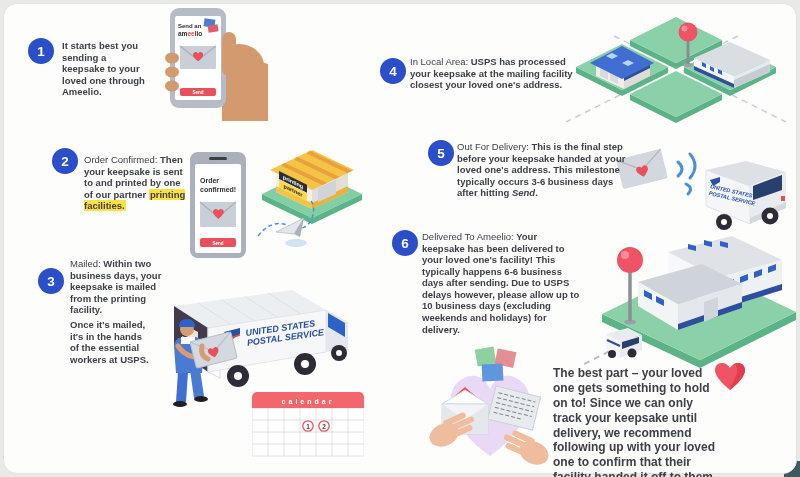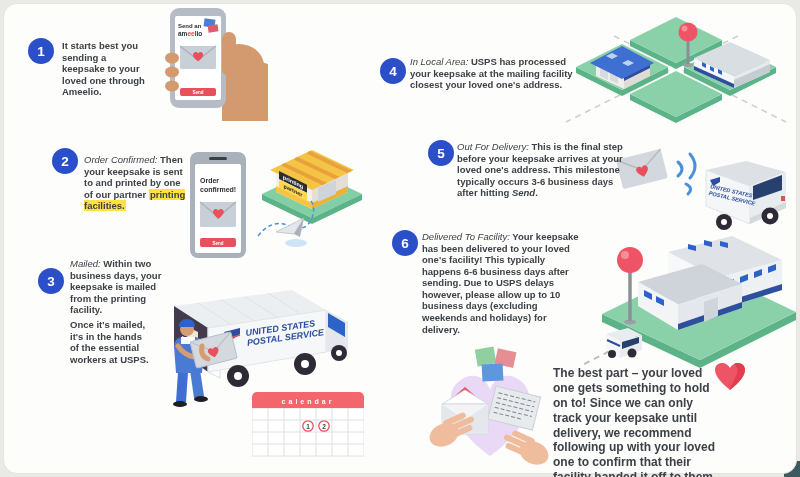--- a/index.html
+++ b/index.html
@@ -17,21 +17,21 @@
     position:absolute;width:26px;height:26px;border-radius:50%;
     background:#2b4fc8;color:#fff;font-weight:bold;font-size:13.5px;
     display:flex;align-items:center;justify-content:center;z-index:4;
   }
   .step-text{
     position:absolute;font-size:9.5px;line-height:1.22;color:#3c4147;z-index:3;
   }
   .note-text{font-size:12px;line-height:1.24}
   .s-n{font-weight:bold}
   .s-b{font-weight:bold}
-  .s-i{font-style:italic}
+  .s-i{}
   .s-bi{font-weight:bold;font-style:italic}
   .s-hb{font-weight:bold;background:#ffe141;padding:0 1px}
   .illus{position:absolute;z-index:2}
   svg text{font-family:"Liberation Sans",sans-serif}
 </style>
 </head>
 <body>
 
 <div class="corner-accent"></div>
 <div class="card"></div>
@@ -232,21 +232,21 @@
   </g>
   <g>
     <ellipse cx="132" cy="59" rx="5" ry="2" fill="#9aa0a6"></ellipse>
     <path d="M132,28 L132,58" stroke="#8a8f96" stroke-width="3"></path>
     <circle cx="132" cy="26" r="9.5" fill="#ee5366"></circle>
     <circle cx="128.5" cy="22.5" r="3" fill="#f78d96"></circle>
   </g>
 </svg>
 
 <div class="badge" style="left:428px;top:140px">5</div>
-<div class="step-text" style="left:457px;top:141px;width:178px"><span class="s-i">Out For Delivery:</span><span class="s-n"> This is the final step before your keepsake arrives at your loved one's address. </span><span class="s-b">This milestone typically occurs 3-6 business days after hitting </span><span class="s-bi">Send</span><span class="s-b">.</span></div>
+<div class="step-text" style="left:457px;top:141px;width:178px"><span class="s-i">Out For Delivery:</span><span class="s-n"> This is the final step before your keepsake handed at your loved one's address. </span><span class="s-b">This milestone typically occurs 3-6 business days after hitting </span><span class="s-bi">Send</span><span class="s-b">.</span></div>
 
 <svg class="illus" style="left:606px;top:136px" width="190" height="102" viewBox="0 0 190 102">
   <g transform="translate(10,24) rotate(-14)">
     <rect width="46" height="30" rx="2" fill="#d2d8de"></rect>
     <path d="M0,0 L23,16 L46,0" fill="none" stroke="#b3bac2" stroke-width="1.5"></path>
     <path transform="translate(17,12) scale(1)" d="M6,11 C2.5,8 0,5.5 0,3.4 C0,1.4 1.6,0 3.2,0 C4.4,0 5.5,0.8 6,1.8 C6.5,0.8 7.6,0 8.8,0 C10.4,0 12,1.4 12,3.4 C12,5.5 9.5,8 6,11 Z" fill="#e8505b"></path>
   </g>
   <g stroke="#4a90d9" stroke-width="3" fill="none" stroke-linecap="round">
     <path d="M72,26 Q80,33 72,40"></path>
     <path d="M84,18 Q94,30 84,42"></path>
@@ -265,21 +265,21 @@
     </g>
     <path d="M104,44 l10,-3 l0,5 l-7,4 z" fill="#2d4f9e"></path>
     <ellipse cx="118" cy="86" rx="8" ry="8" fill="#2e2a36"></ellipse>
       <circle cx="118" cy="86" r="3" fill="#ffffff"></circle>
     <ellipse cx="164" cy="80" rx="8.5" ry="8.5" fill="#2e2a36"></ellipse>
       <circle cx="164" cy="80" r="3" fill="#ffffff"></circle>
   </g>
 </svg>
 
 <div class="badge" style="left:392px;top:230px">6</div>
-<div class="step-text" style="left:422px;top:231px;width:158px"><span class="s-i">Delivered To Facility:</span><span class="s-n"> Your keepsake has been delivered to your loved one's facility! This typically happens 6-6 business days after sending. Due to USPS delays however, please allow up to 10 business days (excluding weekends and holidays) for delivery.</span></div>
+<div class="step-text" style="left:422px;top:231px;width:158px"><span class="s-i">Delivered To Ameelio:</span><span class="s-n"> Your keepsake has been delivered to your loved one's facility! This typically happens 6-6 business days after sending. Due to USPS delays however, please allow up to 10 business days (excluding weekends and holidays) for delivery.</span></div>
 
 <svg class="illus" style="left:584px;top:218px" width="212" height="152" viewBox="0 0 212 152">
   <path d="M0,146 L34,129" stroke="#b8bec4" stroke-width="2" stroke-dasharray="6 5" fill="none"></path>
   <path d="M18,96 L18,104 L116,150 L212,102 L212,94 L116,142 Z" fill="#5cb388"></path>
   <polygon points="18,96 116,48 212,94 116,142" fill="#8ad1aa"></polygon>
   <g>
     <polygon points="84,34 134,60 134,92 84,64" fill="#f6f8fa"></polygon>
     <polygon points="84,34 148,18 198,42 134,60" fill="#dfe3e8"></polygon>
     <polygon points="134,60 198,42 198,72 134,92" fill="#eef1f4"></polygon>
     <polygon points="134,86 198,66 198,72 134,92" fill="#2d4f9e"></polygon>

